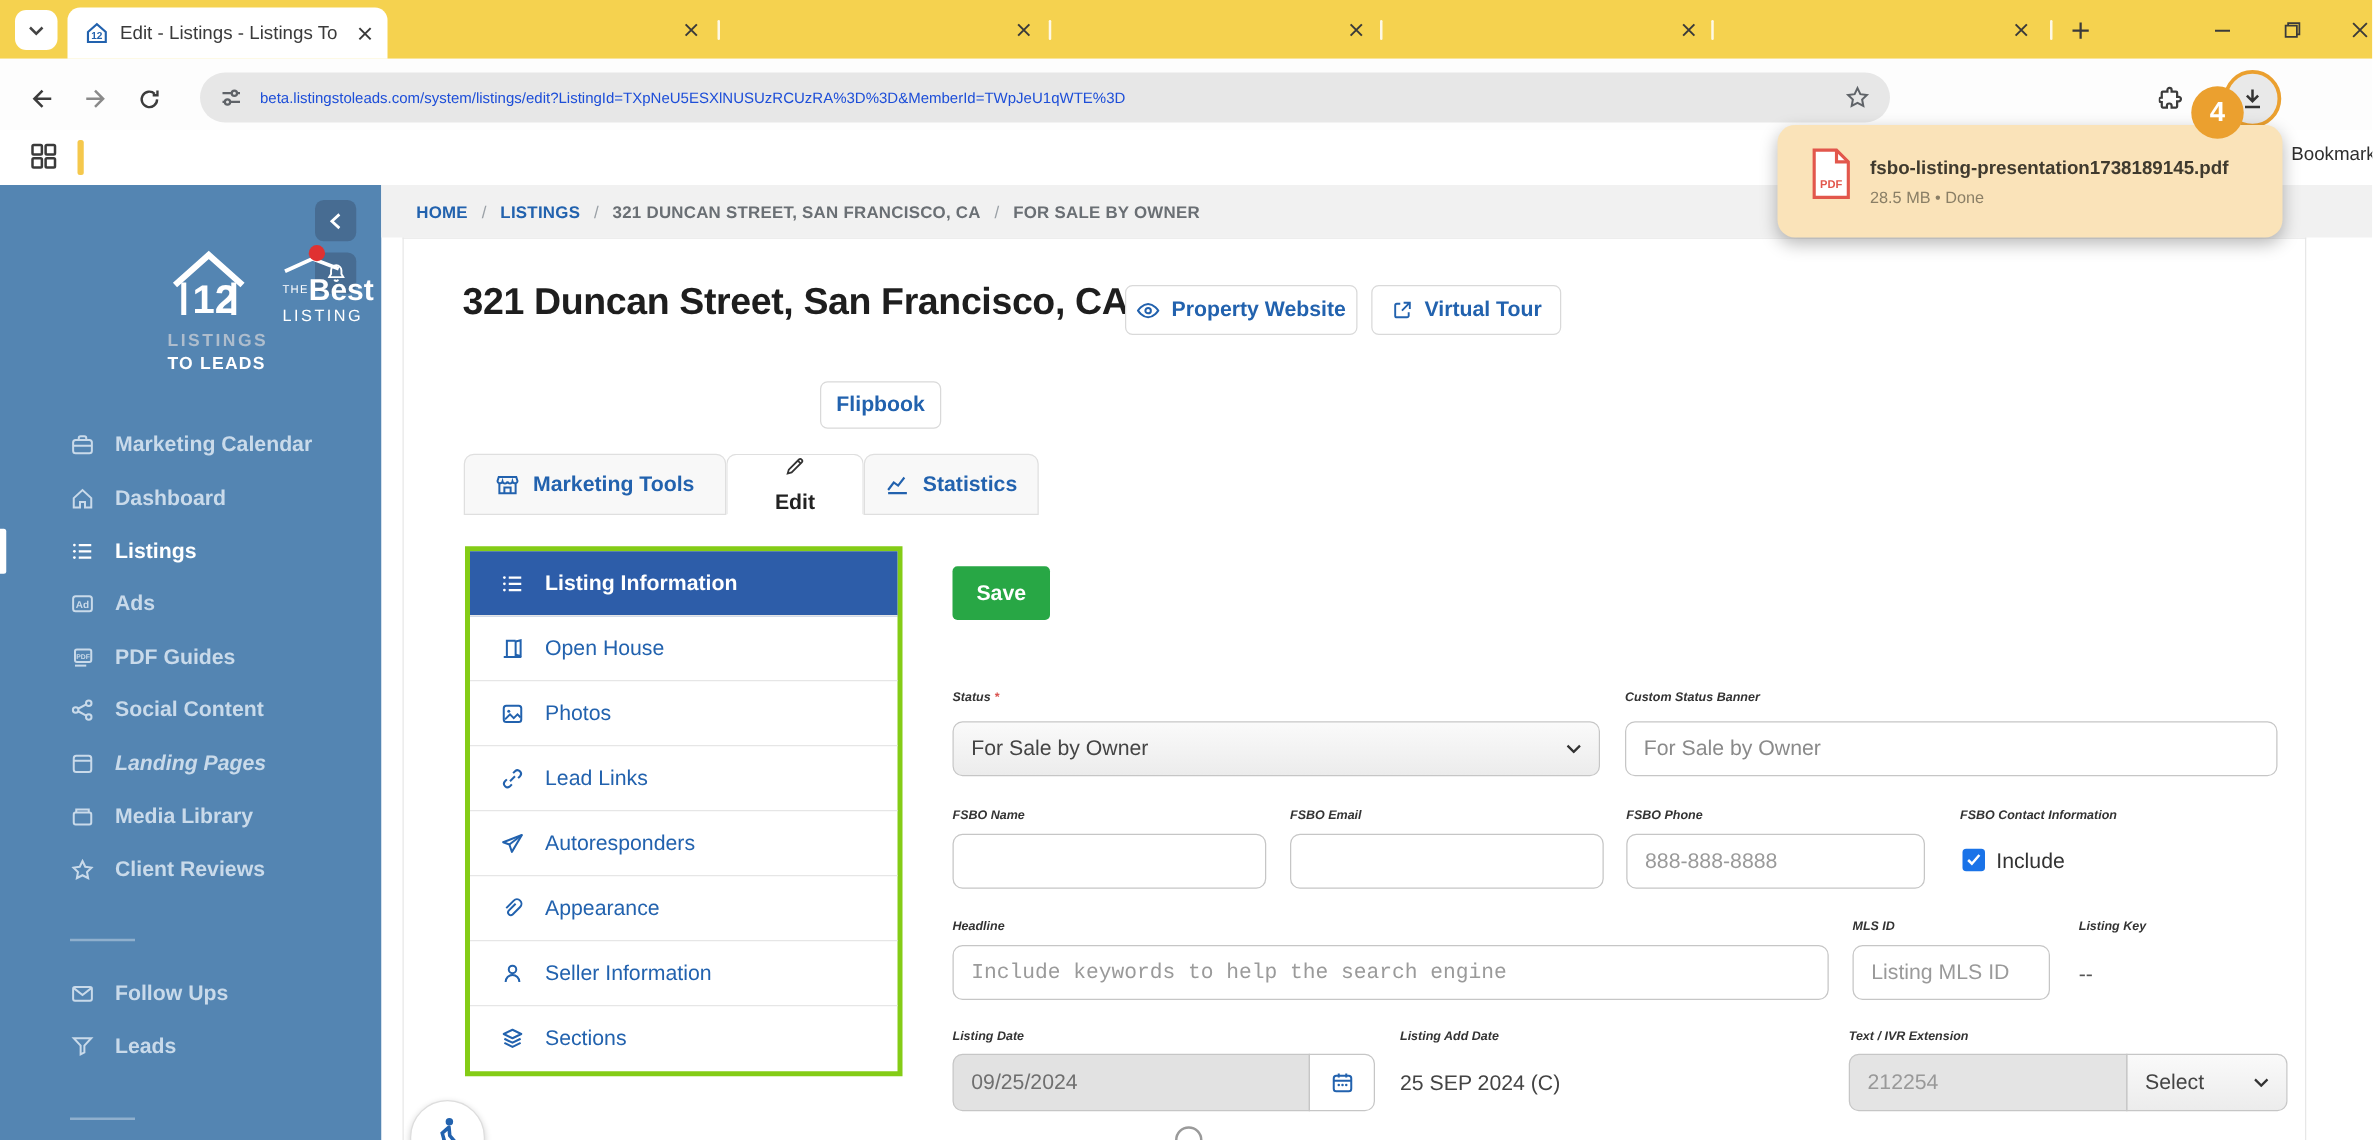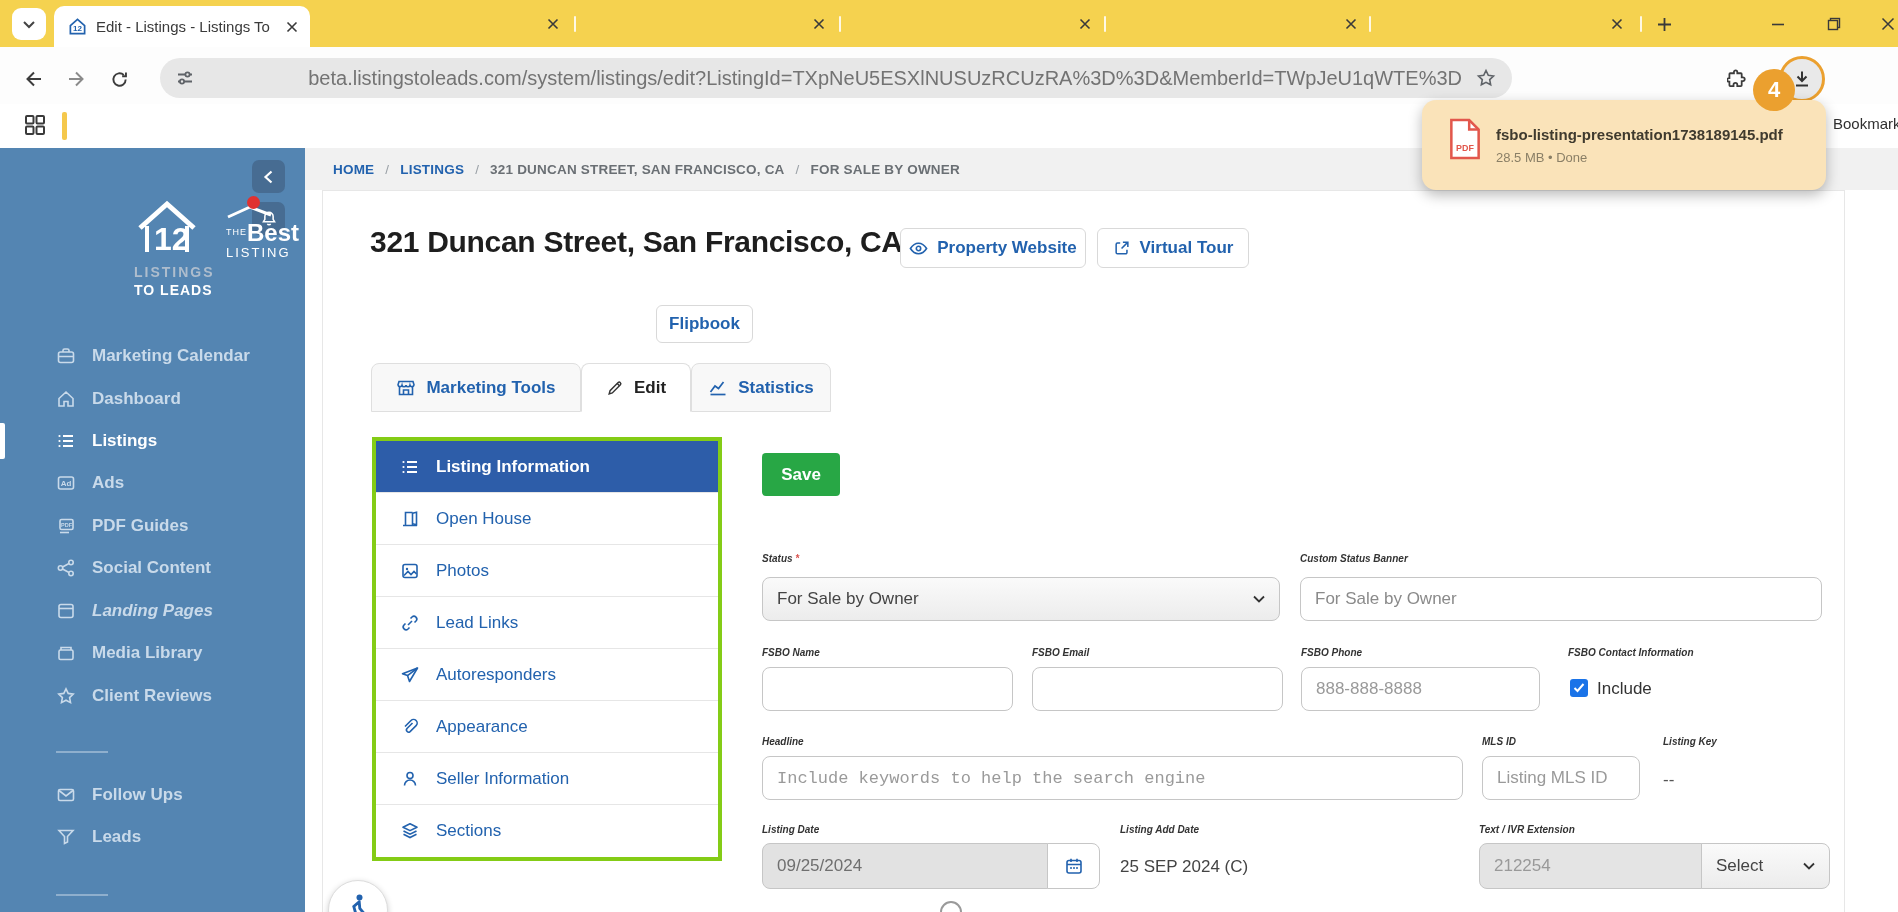--- a/index.html
+++ b/index.html
@@ -16,21 +16,21 @@
   .tab-title { font-size:15px; color:#3a3a3a; white-space:nowrap; overflow:hidden; text-overflow:clip; flex:1; }
   .tab-sep { top:16px; width:2px; height:16px; background:rgba(255,255,255,.85); border-radius:1px; }
   .tab-x { top:17px; width:14px; height:14px; display:flex; align-items:center; justify-content:center; }
   .tab-hit { top:0; height:47px; }
   .newtab { left:1655px; top:15px; width:18px; height:18px; display:flex; align-items:center; justify-content:center; }
   .winbtn { top:16px; width:16px; height:16px; display:flex; align-items:center; justify-content:center; }
 
   .toolbar { left:0; top:47px; width:1898px; height:57px; background:#FDFDFD; }
   .navicon { top:66px; width:26px; height:26px; display:flex; align-items:center; justify-content:center; }
   .urlpill { left:160px; top:58px; width:1352px; height:40px; background:#E7E7E7; border-radius:20px; display:flex; align-items:center; padding:0 16px; gap:14px; }
-  .urltext { font-size:20px; color:#737373; white-space:nowrap; overflow:hidden; flex:1;text-align:right; }
+  .urltext { font-size:12px; color:#1d4ed8; white-space:nowrap; overflow:hidden; flex:1; }
   .dl-ring { left:1779px; top:56px; width:46px; height:46px; border-radius:50%; border:3px solid #EBA02F; background:#E9E9E9; display:flex; align-items:center; justify-content:center; }
   .dl-badge { left:1753px; top:69px; width:42px; height:42px; border-radius:50%; background:#EBA02F; color:#fff; font-weight:bold; font-size:22px; display:flex; align-items:center; justify-content:center; z-index:30; }
 
   .bookmarks { left:0; top:104px; width:1898px; height:44px; background:#FFFFFF; }
   .yellowbar { left:62px; top:112px; width:5px; height:28px; background:#F5C84C; border-radius:2px; }
   .bmlabel { left:1833px; top:115px; font-size:15px; color:#2f2f2f; white-space:nowrap; }
 
   .popup { left:1422px; top:100px; width:404px; height:90px; background:#FAE3B9; border-radius:14px; box-shadow:0 5px 14px rgba(0,0,0,.28); z-index:25; }
   .popup-name { left:74px; top:26px; width:320px; font-size:15px; font-weight:bold; color:#3F3A2E; }
   .popup-meta { left:74px; top:50px; font-size:13px; color:#8A7F66; }
@@ -437,21 +437,21 @@
   <div class="abs ptab" style="left:371px;width:210px;">
     <span>
         <svg width="20" height="20" viewBox="0 0 20 20">
           <path d="M3.5 9v7.5h13V9" fill="none" stroke="#2262AE" stroke-width="1.6"></path>
           <path d="M3 3.5h14l1 3.3a2.05 2.05 0 0 1-4 .4 2.05 2.05 0 0 1-4 0 2.05 2.05 0 0 1-4 0 2.05 2.05 0 0 1-4-.4z" fill="none" stroke="#2262AE" stroke-width="1.6"></path>
           <path d="M7.5 16.5V12h5v4.5" fill="none" stroke="#2262AE" stroke-width="1.6"></path>
         </svg>
       </span>
     <span>Marketing Tools</span>
   </div>
-  <div class="abs ptab active" style="left:581px;width:110px;">
+  <div class="abs ptab active" style="left:581px;width:110px;flex-direction:column;">
     <span>
         <svg width="18" height="18" viewBox="0 0 20 20">
           <path d="M3.5 16.5l1-3.5 9-9a1.77 1.77 0 0 1 2.5 2.5l-9 9z" fill="none" stroke="#333" stroke-width="1.6"></path>
           <path d="M12.5 5L15 7.5" stroke="#333" stroke-width="1.6"></path>
         </svg>
       </span>
     <span>Edit</span>
   </div>
   <div class="abs ptab" style="left:691px;width:140px;">
     <span>

